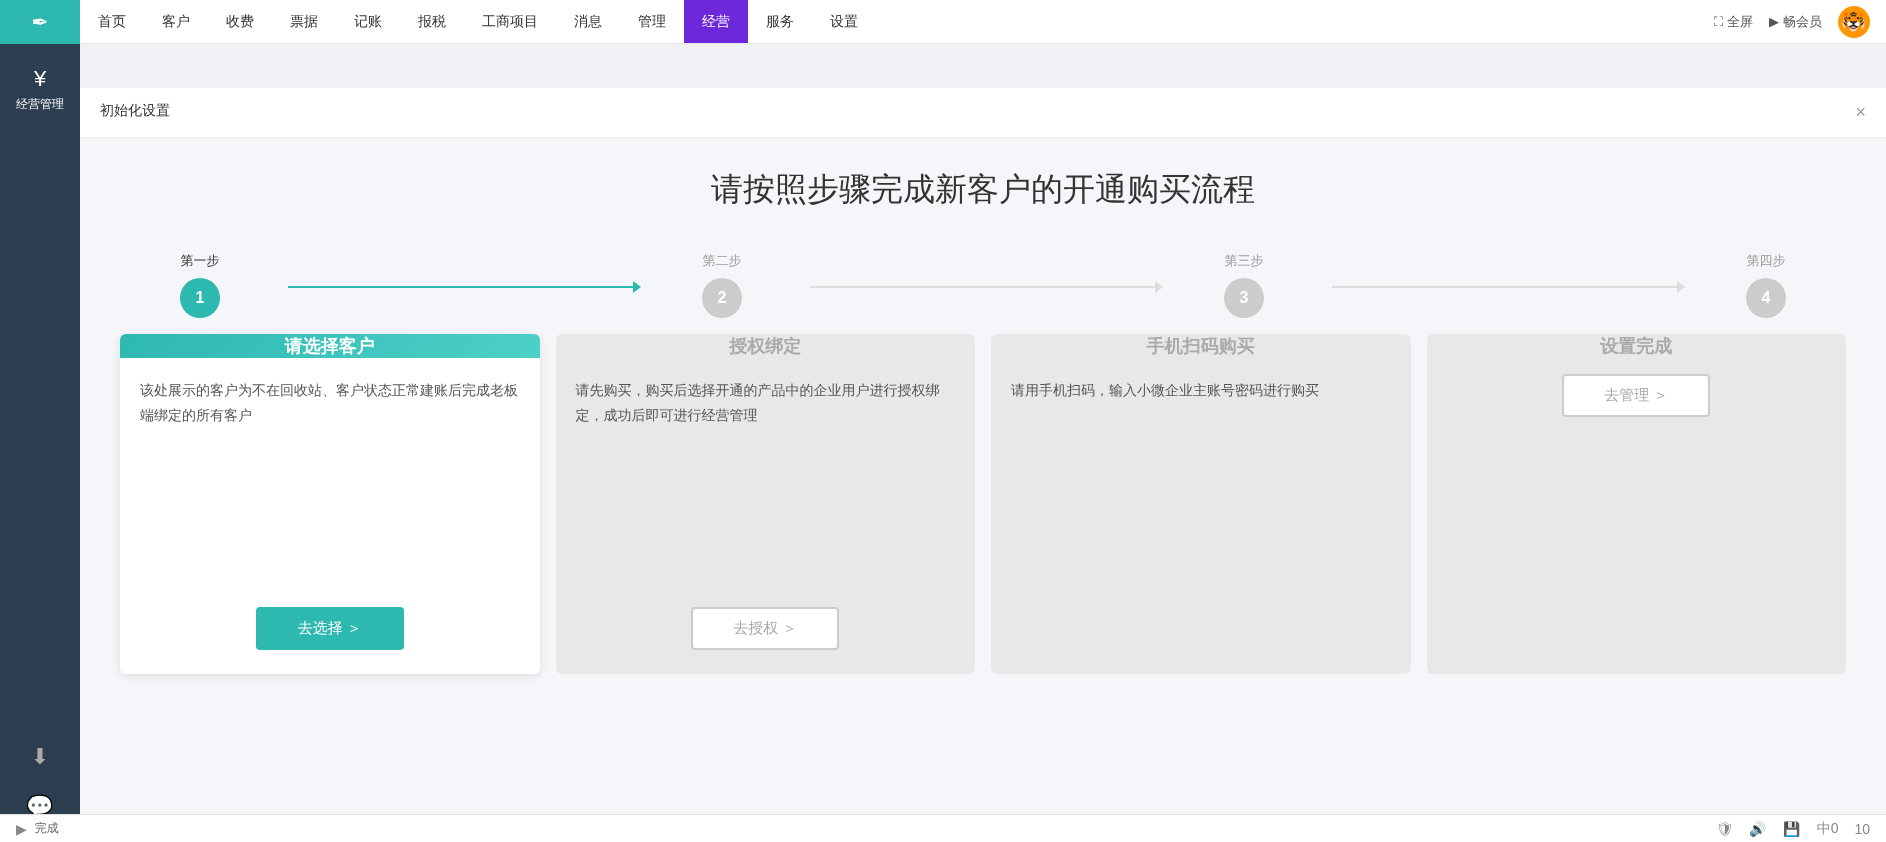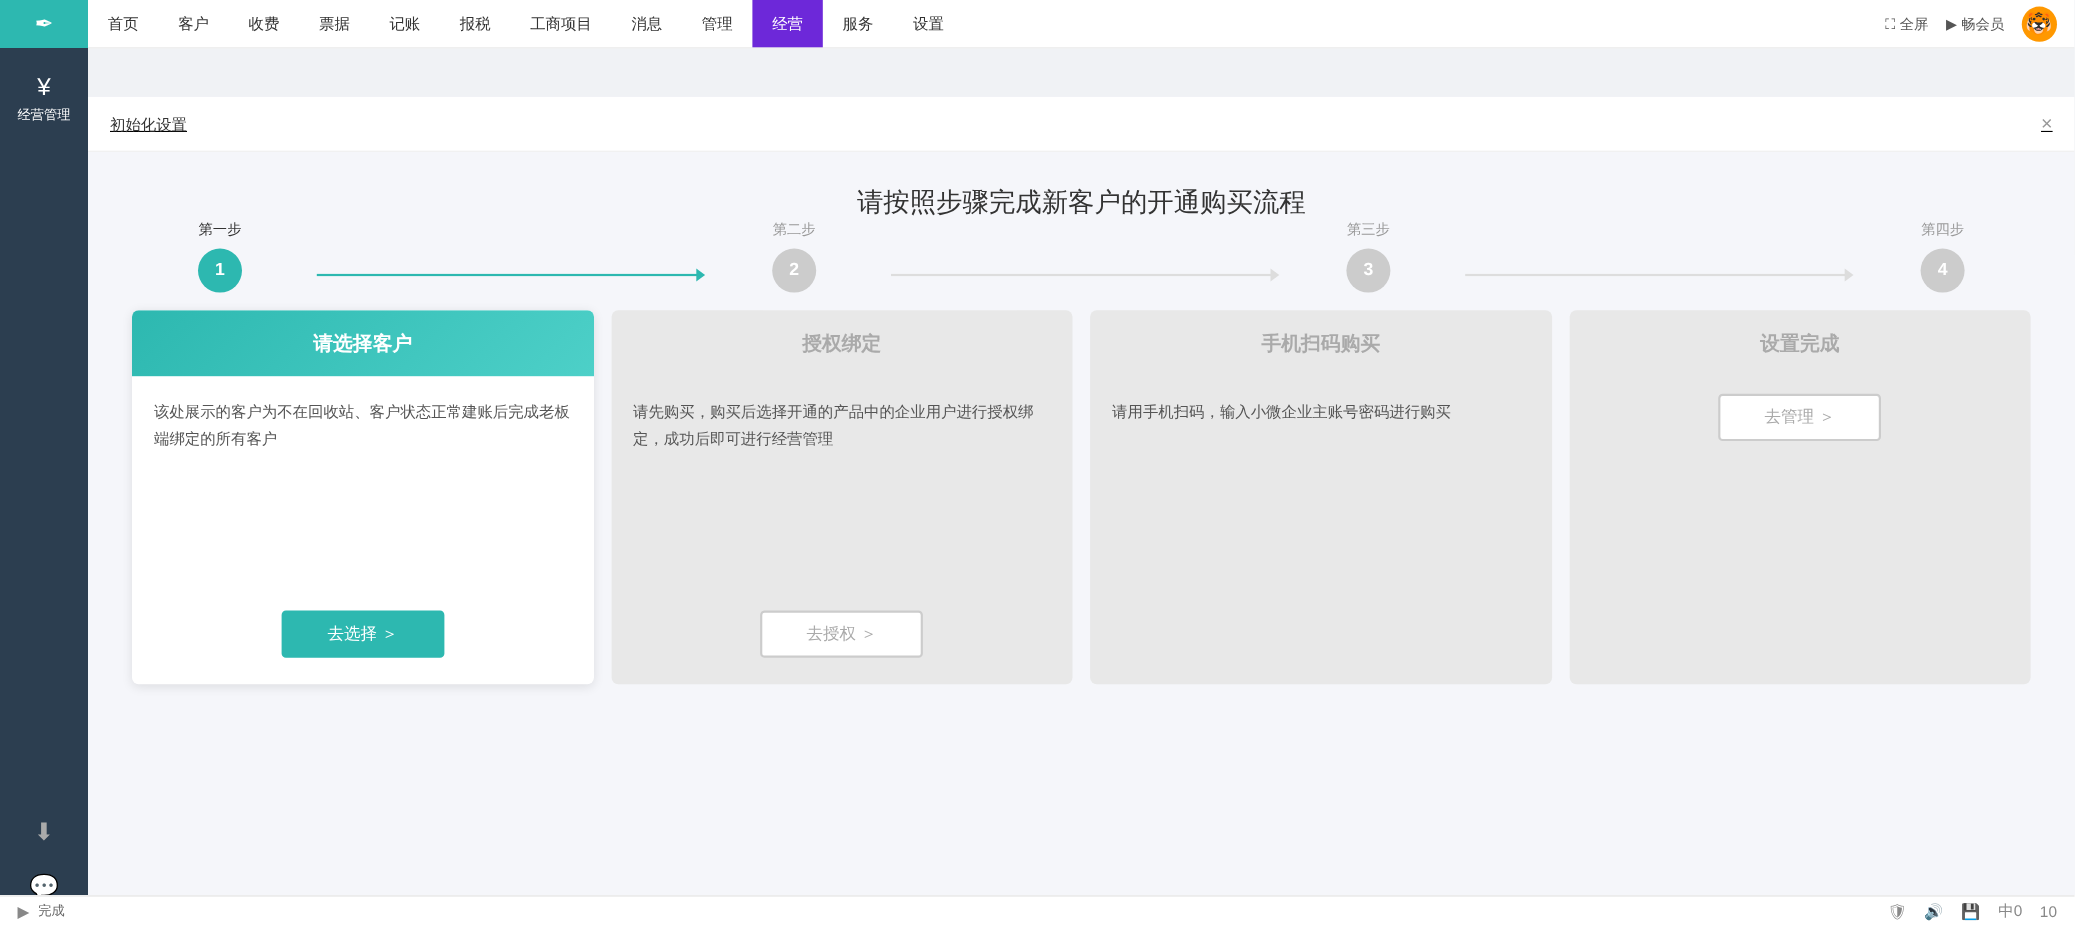--- a/index.html
+++ b/index.html
@@ -41,45 +41,45 @@
     .sidebar-bottom { width: 100%; display: flex; flex-direction: column; align-items: center; padding-bottom: 10px; }
 
     
     .main-area {
       margin-left: 80px; margin-top: 44px; height: calc(842px - 44px - 28px);
       background: #f5f6fa; overflow: auto;
     }
 
     
     .page-header {
-      background: #fff; padding: 14px 20px; display: flex; align-items: flex-end;
-      justify-content: space-between; border-bottom: 1px solid #eee; text-decoration: underline;
+      background: #fff; padding: 14px 20px; display: flex; align-items: flex-start;
+      justify-content: space-between; border-bottom: 1px solid #eee;
     }
     .page-title { font-size: 14px; color: #333; }
     .close-btn { font-size: 18px; color: #999; cursor: pointer; }
 
     
     .content { padding: 30px 40px; }
-    .main-title { text-align: center; font-size: 24px; color: #333; font-weight: normal; }
+    .main-title { text-align: center; font-size: 32px; color: #333; margin-bottom: 40px; font-weight: normal; }
     .step-circle {
       width: 40px; height: 40px; border-radius: 50%; background: #ccc;
       display: flex; align-items: center; justify-content: center;
       font-size: 16px; color: #fff; font-weight: bold; z-index: 2; position: relative;
     }
     .step-circle.active { background: #2db8b0; }
 
     
     .cards-container { display: flex; gap: 16px; }
     .step-card {
       flex: 1; border-radius: 6px; background: #e8e8e8; overflow: hidden;
       display: flex; flex-direction: column; min-height: 340px;
     }
     .step-card.active { background: #fff; box-shadow: 0 2px 10px rgba(0,0,0,0.1); }
     .card-header {
-      padding: 18px; font-size: 18px; text-align: center; color: #aaa; font-weight: bold;
+      font-size: 18px; text-align: center; color: #aaa; font-weight: bold;
     }
     .card-header.active { background: linear-gradient(135deg, #2db8b0, #4dd0c8); color: #fff; }
     .card-body { padding: 20px; flex: 1; font-size: 14px; color: #555; line-height: 1.8; }
     .card-footer { padding: 16px 20px 24px; display: flex; justify-content: center; }
     .card-btn {
       padding: 10px 40px; border: 2px solid #ccc; border-radius: 4px;
       background: #fff; color: #aaa; cursor: pointer; font-size: 15px;
     }
     .card-btn.active { border-color: #2db8b0; background: #2db8b0; color: #fff; font-size: 15px; }
     .card-btn.disabled { border-color: #ccc; background: #fff; color: #aaa; cursor: default; }
@@ -149,21 +149,21 @@
 <div class="main-area">
 
   <div class="page-header">
     <span class="page-title">初始化设置</span>
     <span class="close-btn">×</span>
   </div>
 
   <div class="content">
     <h1 class="main-title">请按照步骤完成新客户的开通购买流程</h1>
 
-    <div style="display:flex; align-items:center; margin-bottom: 16px; padding: 0 20px; gap: 28px;">
+    <div style="display:flex; align-items:flex-start; margin-bottom: 16px; padding: 0 20px; gap: 28px;">
 
       <div style="display:flex;flex-direction:column;align-items:center;width:120px;">
         <span style="font-size:13px;color:#333;margin-bottom:8px;">第一步</span>
         <div class="step-circle active">1</div>
       </div>
 
       <div style="flex:1;height:2px;background:#2db8b0;margin-top:34px;position:relative;">
         <div style="position:absolute;right:-7px;top:-5px;width:0;height:0;border-top:6px solid transparent;border-bottom:6px solid transparent;border-left:8px solid #2db8b0;"></div>
       </div>
 

